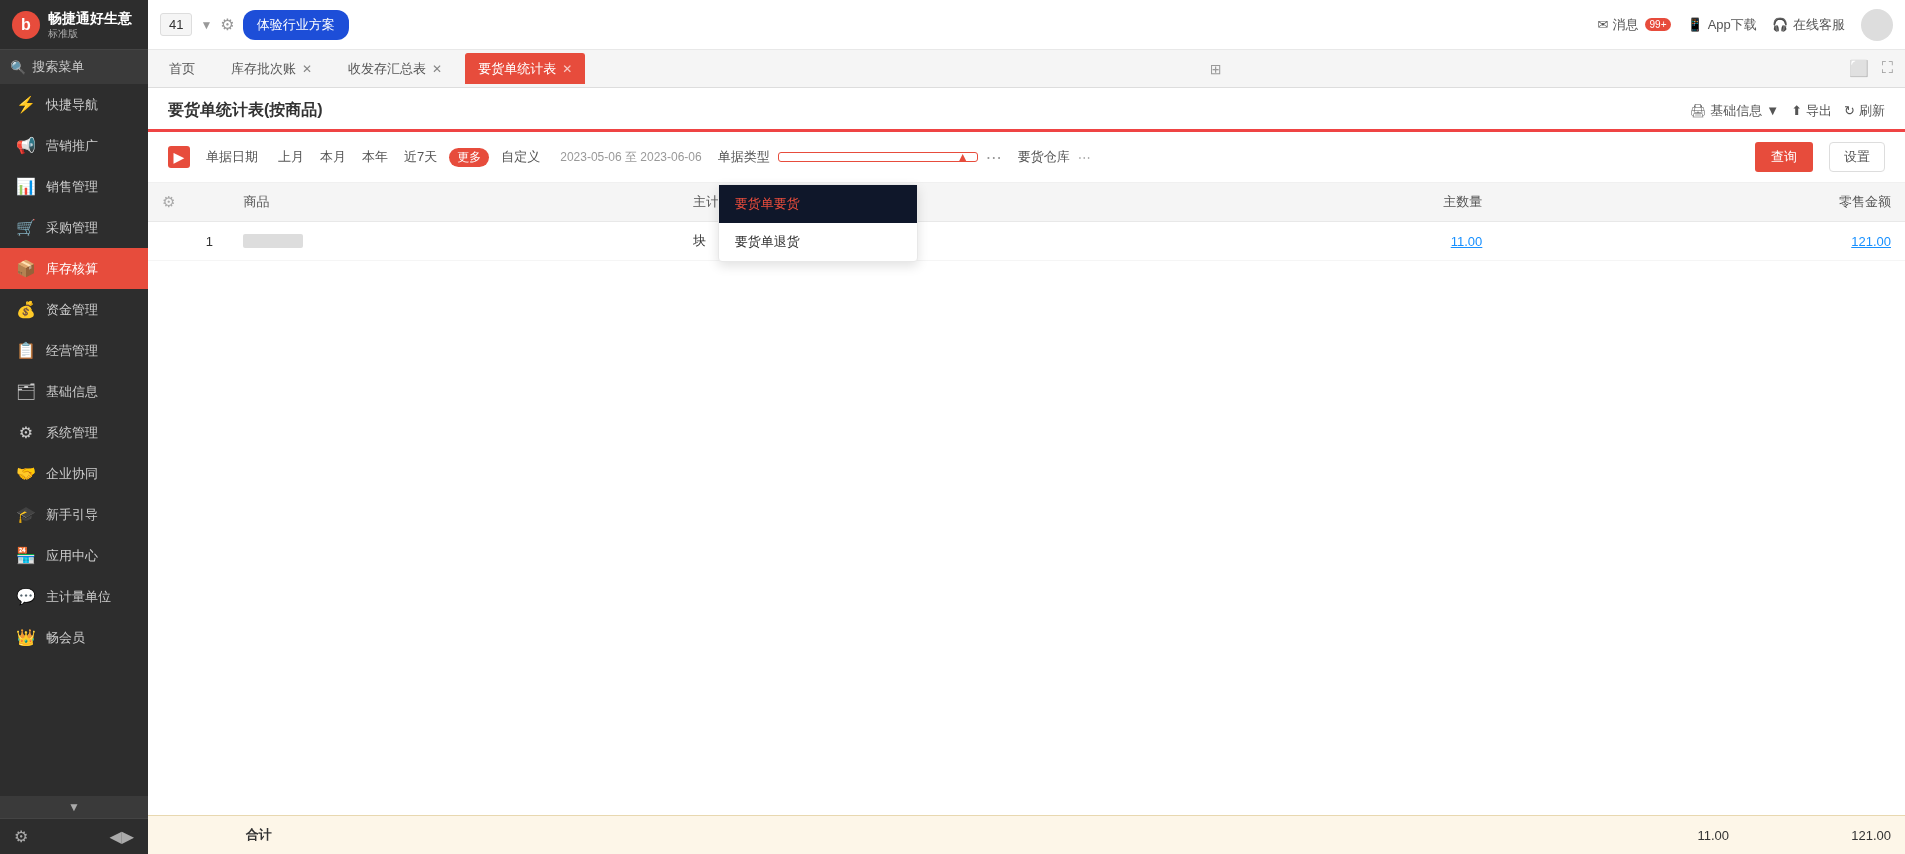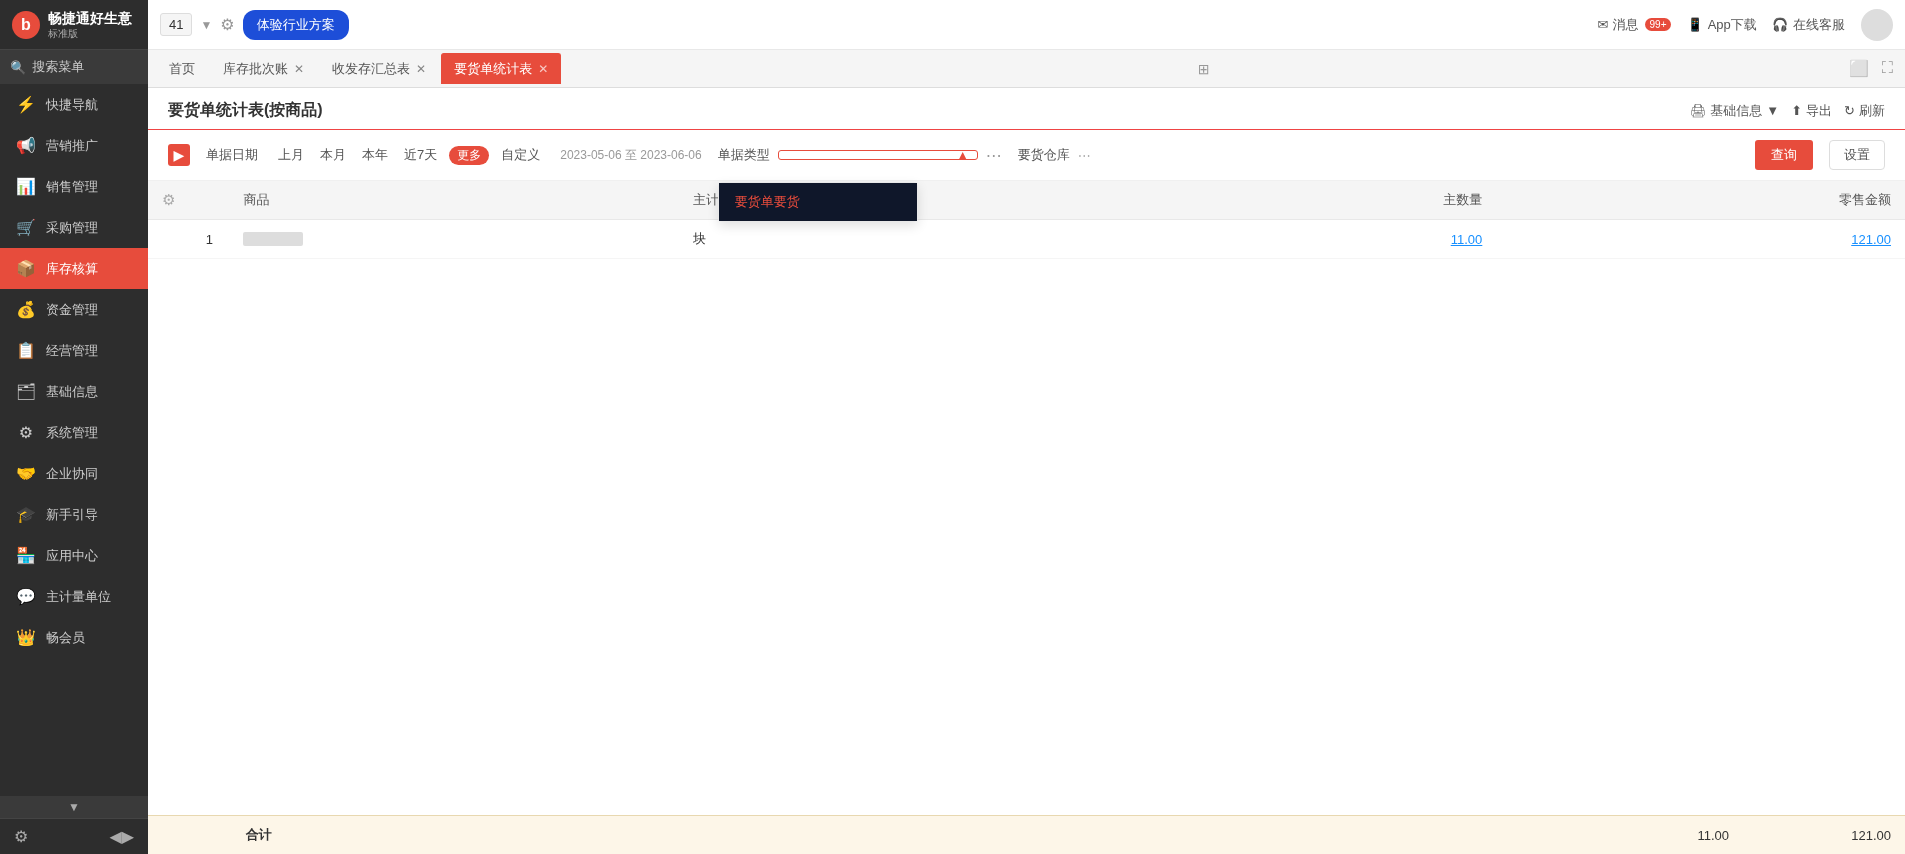--- a/index.html
+++ b/index.html
@@ -181,21 +181,21 @@
 
     
     .tabbar {
       background: #f5f5f5;
       display: flex;
       align-items: center;
       border-bottom: 1px solid #ddd;
       padding: 0 8px;
       height: 38px;
       flex-shrink: 0;
-      gap: 2px;
+      gap: 10px;
     }
     .tab-item {
       display: flex;
       align-items: center;
       padding: 6px 12px;
       font-size: 13px;
       cursor: pointer;
       color: #555;
       border-radius: 3px 3px 0 0;
       white-space: nowrap;
@@ -224,21 +224,21 @@
       overflow: hidden;
       display: flex;
       flex-direction: column;
     }
 
     .page-header {
       display: flex;
       align-items: center;
       justify-content: space-between;
       padding: 12px 20px 8px;
-      border-bottom: 1px solid #ef4444;
+      border-bottom: 3px solid #ef4444;
       flex-shrink: 0;
     }
     .page-title {
       font-size: 16px;
       font-weight: bold;
       color: #333;
     }
     .page-header-actions {
       display: flex;
       align-items: center;
@@ -627,20 +627,21 @@
 
       <div class="filter-section">
         <span class="filter-label">单据类型</span>
         <div class="filter-select-box">
           <span></span>
           <span class="filter-select-chevron">▲</span>
         </div>
 
         <div class="dropdown-overlay">
           <div class="dropdown-item selected">要货单要货</div>
+          <div class="dropdown-item">要货单退货</div>
         </div>
         <span class="filter-dots">⋯</span>
       </div>
 
       <div class="filter-section">
         <span class="filter-label">要货仓库</span>
         <span class="warehouse-dots">⋯</span>
       </div>
 
       <button class="search-btn">查询</button>

